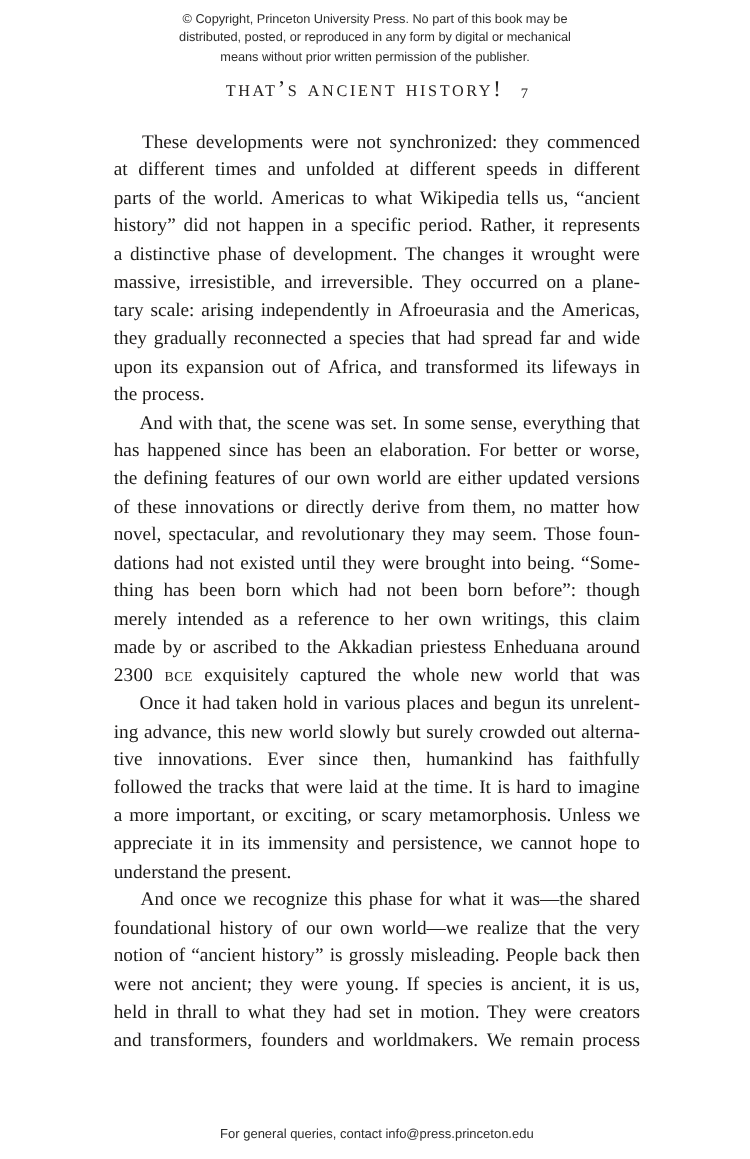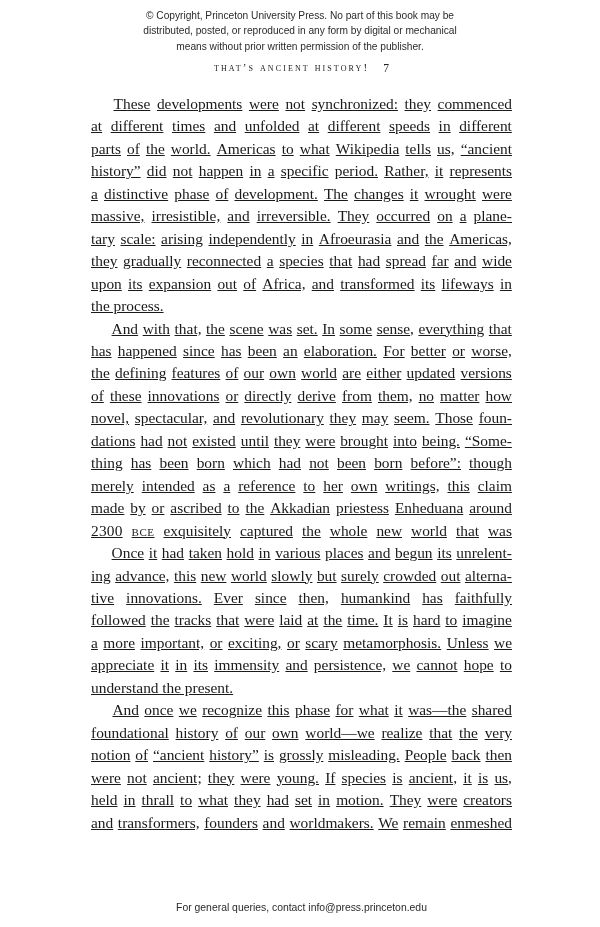--- a/index.html
+++ b/index.html
@@ -46,37 +46,36 @@
     width: 421px;
     text-align: center;
     font-size: 10.3px;
     color: #24211f;
     white-space: nowrap;
   }
   .running-head .rh-title {
     font-variant: small-caps;
     text-transform: lowercase;
     letter-spacing: 2.1px;
-    font-size: 11px;
+    font-size: 18px;
   }
   .running-head .rh-folio {
     margin-left: 14px;
     font-size: 11.6px;
     letter-spacing: 0;
     position: relative;
     top: 0.5px;
   }
 
   
   .textblock {
     position: absolute;
-    top: 93px;
+    top: 103px;
     left: 91px;
     width: 421px;
-    text-decoration: underline;
   }
   .para {
     margin: 0;
     font-size: 15.4px;
     line-height: 22.45px;
     text-align: justify;
     text-align-last: left;
     color: #1b1917;
     hyphens: none;
     word-spacing: -0.1px;
@@ -529,20 +528,20 @@
           <span>creators</span>
         </span>
         <span class="ln j">
           <span>and</span>
           <span>transformers,</span>
           <span>founders</span>
           <span>and</span>
           <span>worldmakers.</span>
           <span>We</span>
           <span>remain</span>
-          <span>enmeshed</span>
+          <span>process</span>
         </span>
       </p>
   </div>
 
   <div class="watermark-footer">For general queries, contact info@press.princeton.edu</div>
 
 </div>
 
 </body></html>

